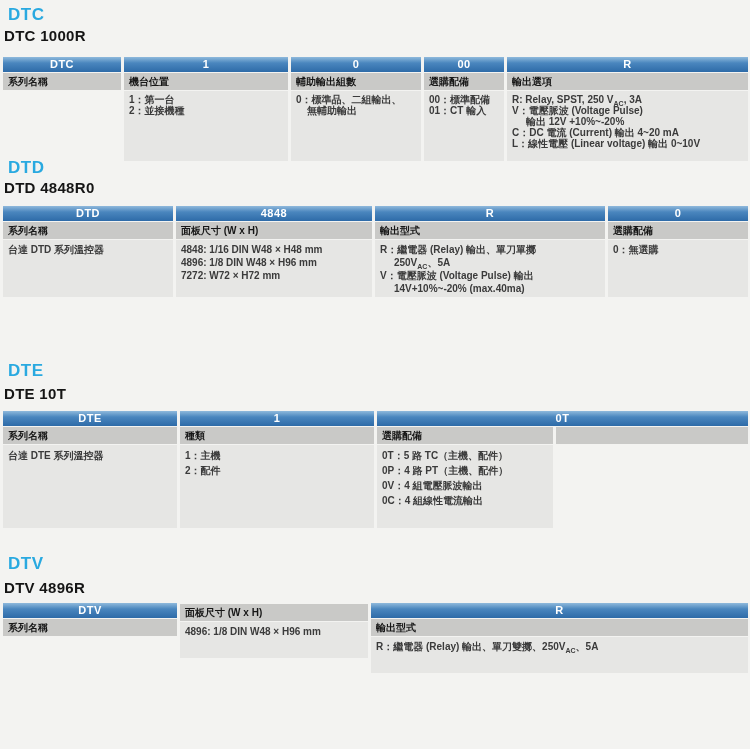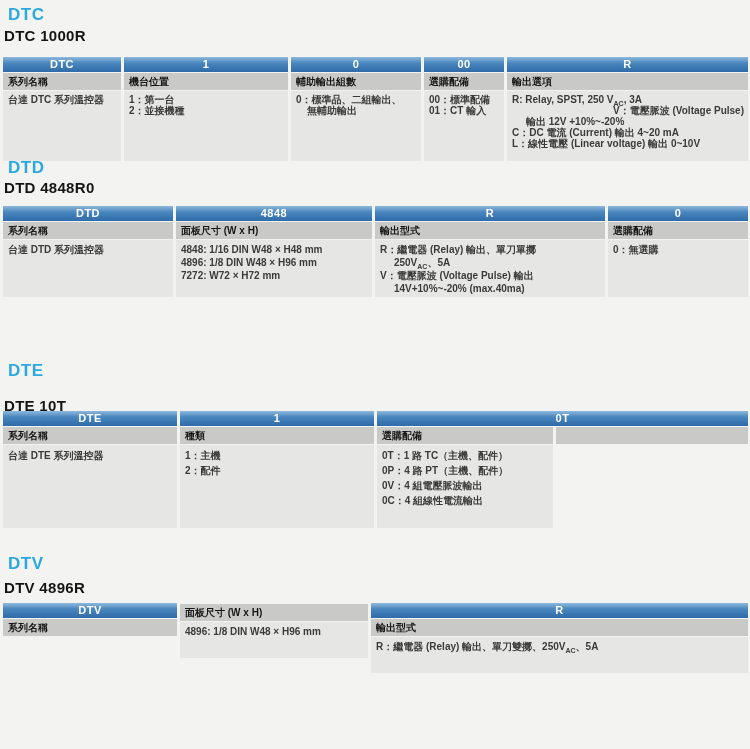--- a/index.html
+++ b/index.html
@@ -21,21 +21,21 @@
   .spec-table{position:absolute;left:3px;display:flex;gap:3px;}
 
   
   #sec-dtc .series-heading{top:5px;}
   #sec-dtc .model-heading{top:27px;text-align:right;}
   #sec-dtc .spec-table{top:57px;}
   #sec-dtd .series-heading{top:158px;}
   #sec-dtd .model-heading{top:179px;}
   #sec-dtd .spec-table{top:206px;}
   #sec-dte .series-heading{top:361px;}
-  #sec-dte .model-heading{top:397px;}
+  #sec-dte .model-heading{top:385px;}
   #sec-dte .spec-table{top:411px;}
   #sec-dtv .series-heading{top:554px;}
   #sec-dtv .model-heading{top:579px;}
   #sec-dtv .spec-table{top:603px;}
 
   .col{flex:none;}
   .hbar{
     height:15px;line-height:15px;text-align:center;
     color:#ffffff;font-size:11px;font-weight:700;letter-spacing:0.5px;
     background:linear-gradient(180deg,#8fb9dc 0%,#4a86be 40%,#2e6ba8 100%);
@@ -61,23 +61,20 @@
 
 <div class="page">
 
   <section id="sec-dtc">
     <div class="series-heading">DTC</div>
     <div class="model-heading">DTC 1000R</div>
     <div class="spec-table">
         <div class="col" style="width: 118px;">
           <div class="hbar">DTC</div>
           <div class="lbl">系列名稱</div>
-          <div class="bodycell" style="height: 70px;">
-            <div class="line" style="line-height: 11px;">台達 DTC 系列溫控器</div>
-          </div>
         </div>
         <div class="col" style="width: 164px;">
           <div class="hbar">1</div>
           <div class="lbl">機台位置</div>
           <div class="bodycell" style="height: 70px;">
             <div class="line" style="line-height: 11px;">1：第一台</div>
             <div class="line" style="line-height: 11px;">2：並接機種</div>
           </div>
         </div>
         <div class="col" style="width: 130px;">
@@ -94,21 +91,21 @@
           <div class="bodycell" style="height: 70px;">
             <div class="line" style="line-height: 11px;">00：標準配備</div>
             <div class="line" style="line-height: 11px;">01：CT 輸入</div>
           </div>
         </div>
         <div class="col" style="width: 241px;">
           <div class="hbar">R</div>
           <div class="lbl">輸出選項</div>
           <div class="bodycell" style="height: 70px;">
             <div class="line" style="line-height: 11px;">R: Relay, SPST, 250 V<sub>AC</sub>, 3A</div>
-            <div class="line" style="line-height: 11px; text-align: right;">V：電壓脈波 (Voltage Pulse)</div>
+            <div class="line" style="line-height: 11px;">V：電壓脈波 (Voltage Pulse)</div>
             <div class="line" style="line-height: 11px;">     輸出 12V +10%~-20%</div>
             <div class="line" style="line-height: 11px;">C：DC 電流 (Current) 輸出 4~20 mA</div>
             <div class="line" style="line-height: 11px;">L：線性電壓 (Linear voltage) 輸出 0~10V</div>
           </div>
         </div>
       </div>
   </section>
 
   <section id="sec-dtd">
     <div class="series-heading">DTD</div>
@@ -168,21 +165,21 @@
             <div class="line" style="line-height: 15px;">1：主機</div>
             <div class="line" style="line-height: 15px;">2：配件</div>
           </div>
         </div>
         <div class="col" style="width: 371px;">
           <div class="hbar">0T</div>
           <div class="subrow">
             <div class="substack" style="width: 176px;">
               <div class="lbl">選購配備</div>
               <div class="bodycell" style="height: 83px;">
-                <div class="line" style="line-height: 15px;">0T：1 路 TC（主機、配件）</div>
+                <div class="line" style="line-height: 15px;">0T：5 路 TC（主機、配件）</div>
                 <div class="line" style="line-height: 15px;">0P：4 路 PT（主機、配件）</div>
                 <div class="line" style="line-height: 15px;">0V：4 組電壓脈波輸出</div>
                 <div class="line" style="line-height: 15px;">0C：4 組線性電流輸出</div>
               </div>
             </div>
             <div class="substack" style="width: 192px;">
               <div class="lbl"></div>
             </div>
           </div>
         </div>

